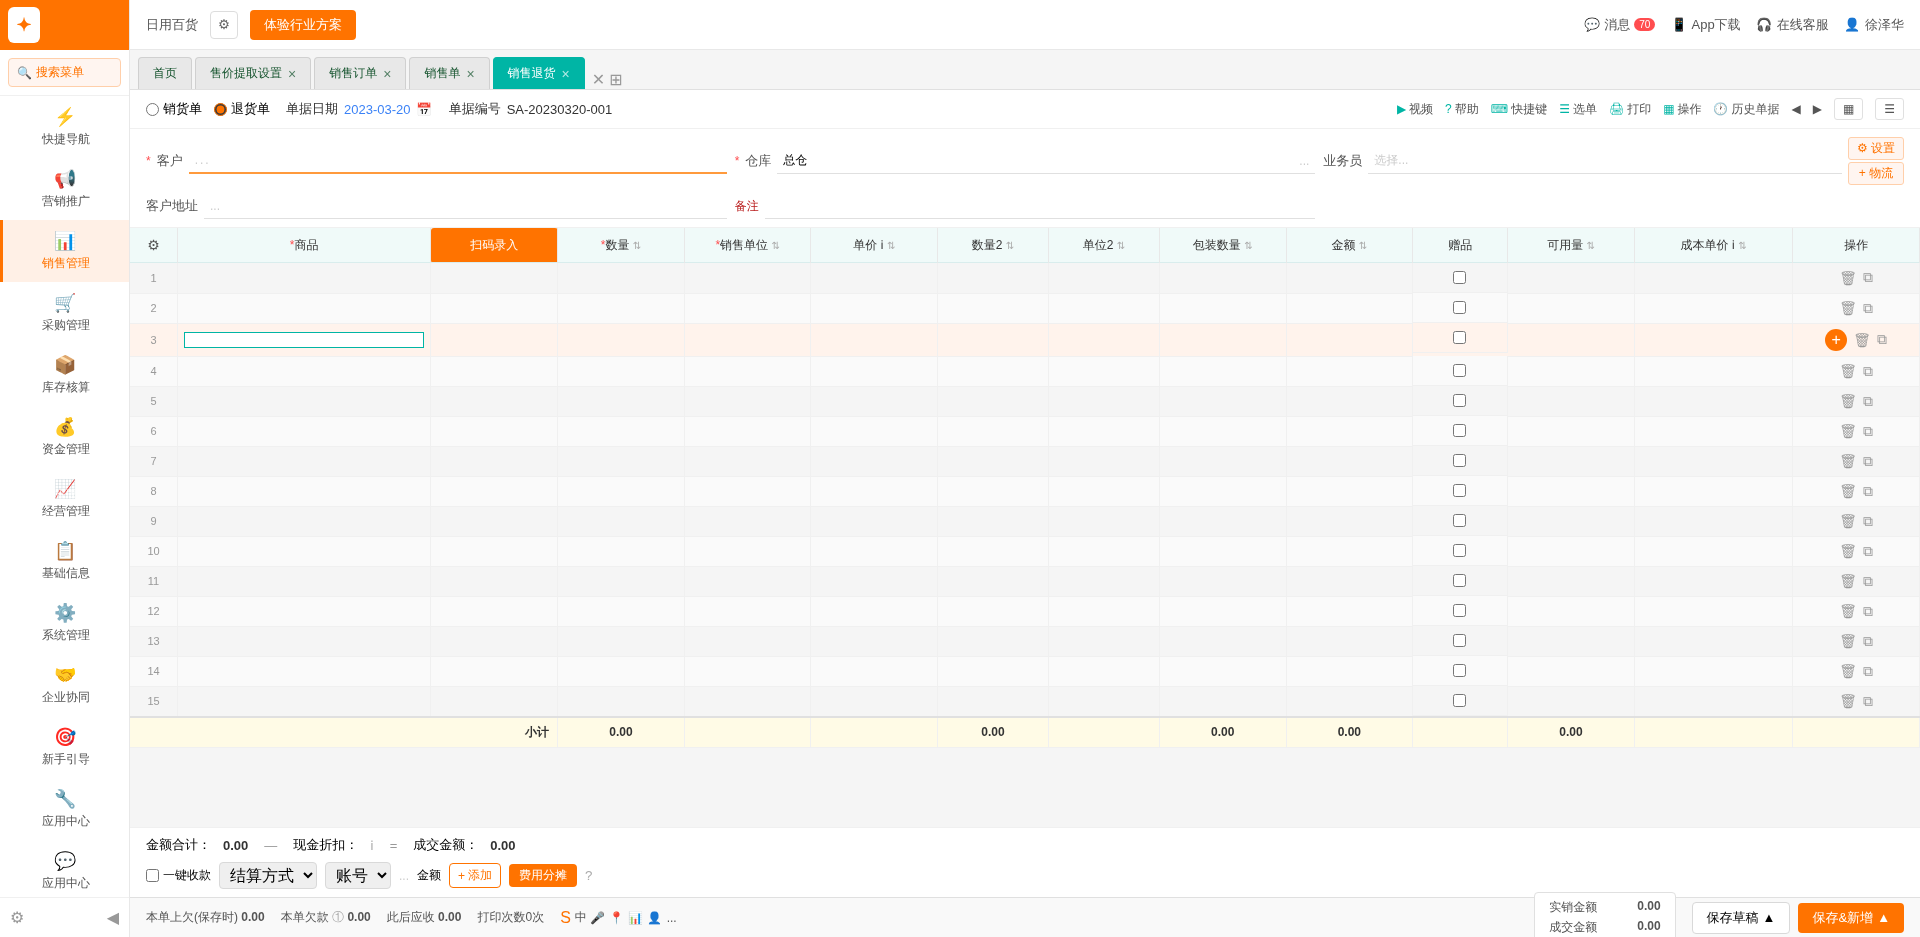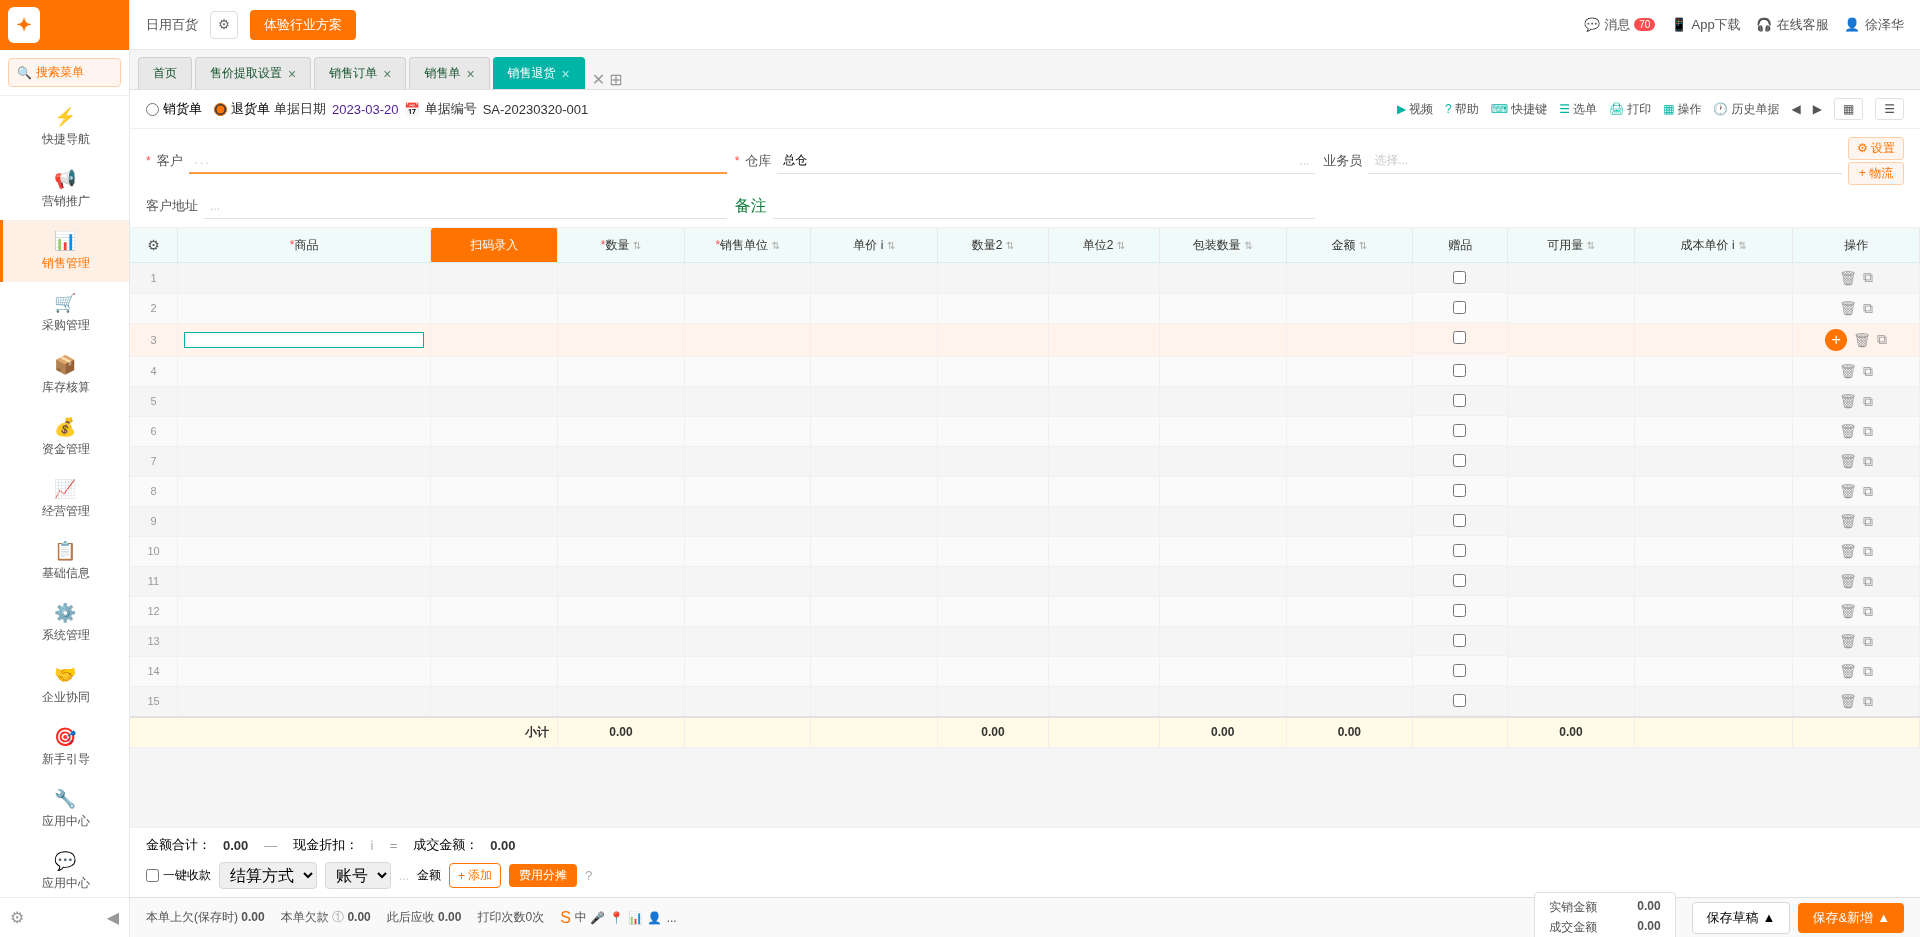--- a/index.html
+++ b/index.html
@@ -214,34 +214,34 @@
     <div class="tab active">
       <span>销售退货</span>
       <span class="tab-close">×</span>
     </div>
     <button style="background:none;border:none;margin-left:4px;font-size:16px;color:#999;cursor:pointer;">✕</button>
     <button style="background:none;border:none;margin-left:4px;font-size:16px;color:#999;cursor:pointer;">⊞</button>
   </div>
 
   <div class="page-content">
 
-    <div style="padding: 8px 16px; border-bottom: 1px solid #f0f0f0; display:flex; align-items:center; gap:4px; flex-shrink:0; background:#fff;">
+    <div style="padding: 8px 16px; border-bottom: 1px solid #f0f0f0; display:flex; align-items:center; gap:16px; flex-shrink:0; background:#fff;">
       <div class="radio-group">
         <label class="radio-item">
           <input type="radio" name="doctype" style="">
           <span>销货单</span>
         </label>
         <label class="radio-item">
           <input type="radio" name="doctype" checked="" style="">
           <span>退货单</span>
         </label>
       </div>
       <div class="date-field">
         <span>单据日期</span>
-        <span style="color:#4c1d95;">2023-03-20</span>
+        <span style="color:#3b82f6;">2023-03-20</span>
         <span style="cursor:pointer;">📅</span>
       </div>
       <div class="doc-field">
         <span>单据编号</span>
         <span style="color:#333;">SA-20230320-001</span>
       </div>
       <div style="margin-left:auto; display:flex; align-items:center; gap:12px;">
         <button class="form-action-btn">
           <span style="color:#00b5a5;">▶</span>
           <span>视频</span>
@@ -315,21 +315,21 @@
         </div>
 
         <div style="display:flex; align-items:center; gap:6px;">
           <span style="color:#555; font-size:13px;">客户地址</span>
           <div style="flex:1; border-bottom:1px solid #e0e0e0; padding:3px 6px; min-height:26px; display:flex; align-items:center; cursor:pointer;">
             <span style="color:#ccc;">...</span>
           </div>
         </div>
 
         <div style="display:flex; align-items:center; gap:6px;">
-          <span style="color:#15803d; font-size:16px;">备注</span>
+          <span style="color:#b91c1c; font-size:12px;">备注</span>
           <div style="flex:1; border-bottom:1px solid #e0e0e0; padding:3px 6px; min-height:26px; display:flex; align-items:center; cursor:pointer;"></div>
         </div>
       </div>
     </div>
 
     <div class="table-container">
       <table class="data-table">
         <thead>
           <tr>
             <th style="width:30px;"><span class="col-settings">⚙</span></th>

